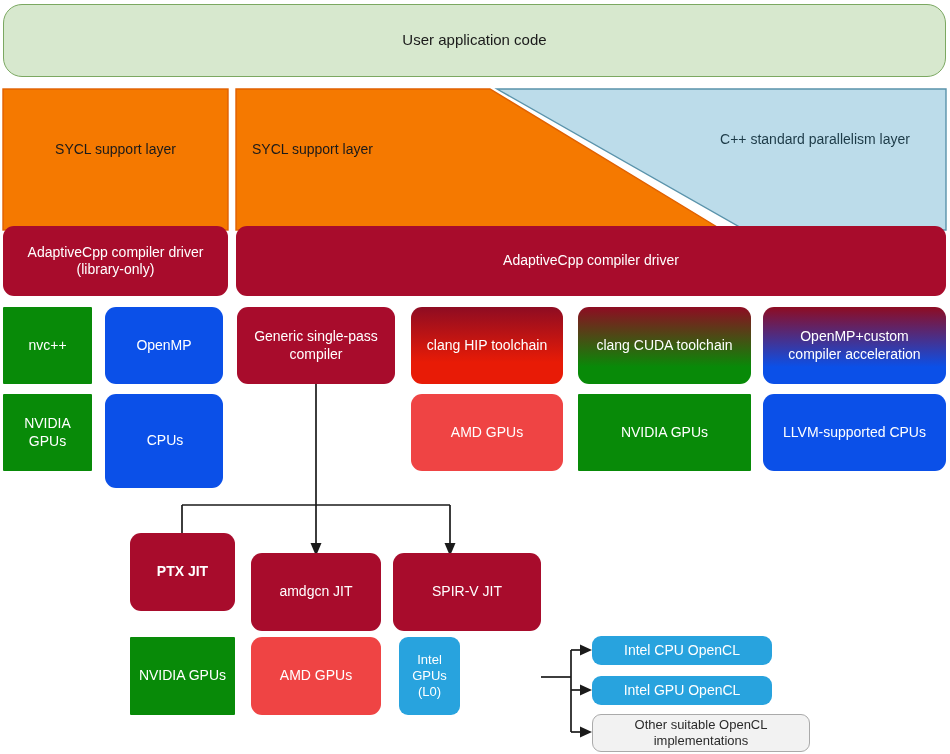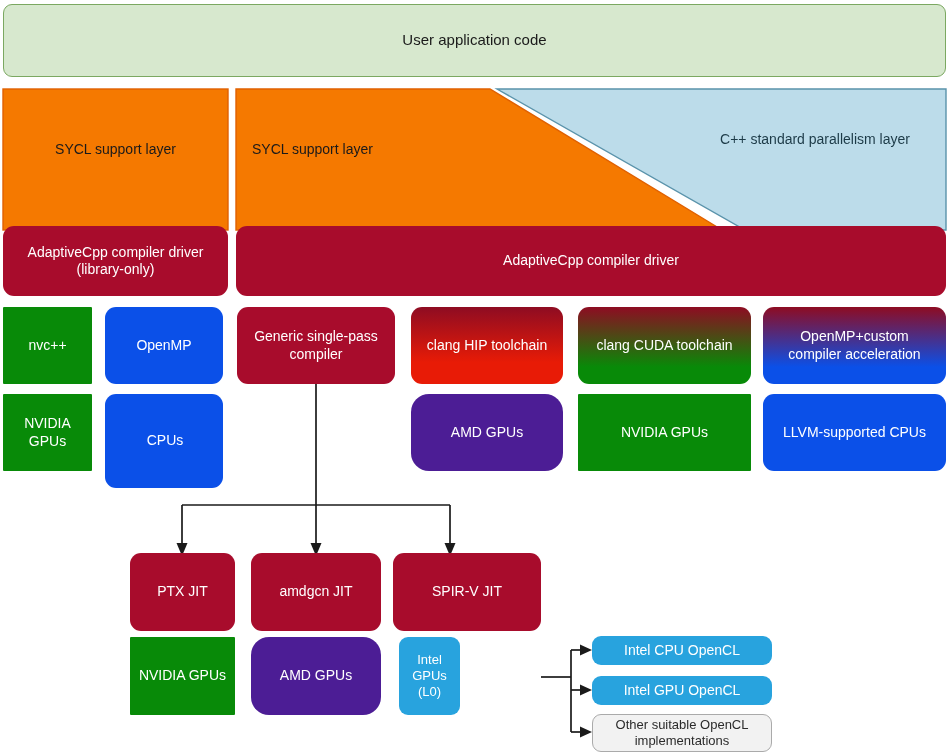--- a/index.html
+++ b/index.html
@@ -30,21 +30,21 @@
     padding: 2px 6px;
   }
   .box .lbl {
     display: block;
     white-space: pre-line;
   }
   
   .user-app {
     background: #d7e8ce;
     border: 1px solid #7ba861;
-    border-radius: 9px;
+    border-radius: 19px;
     color: #1a1a1a;
     font-size: 15px;
   }
   .cpp-par {
     color: #1c3a47;
     font-size: 14px;
   }
   .acpp {
     background: #a80c2c;
     border-radius: 11px;
@@ -53,22 +53,22 @@
   }
   .green {
     background: #088a08;
     border-radius: 1px;
   }
   .blue {
     background: #0b50e8;
     border-radius: 11px;
   }
   .red {
-    background: #4c1d95;
-    border-radius: 18px;
+    background: #ef4444;
+    border-radius: 11px;
     align-items: center;
   }
   .ltblue {
     background: #28a3de;
     border-radius: 9px;
   }
   .grey {
     background: #f2f2f2;
     border: 1px solid #aaaaaa;
     border-radius: 9px;
@@ -189,21 +189,21 @@
   <div class="box red" style="left:411px; top:394px; width:152px; height:77px;">
     <span class="lbl">AMD GPUs</span>
   </div>
   <div class="box green" style="left:578px; top:394px; width:173px; height:77px;">
     <span class="lbl">NVIDIA GPUs</span>
   </div>
   <div class="box blue" style="left:763px; top:394px; width:183px; height:77px;">
     <span class="lbl">LLVM-supported CPUs</span>
   </div>
 
-  <div class="box acpp" style="left:130px; top:553px; width:105px; height:78px;">
+  <div class="box acpp" style="left:130px; top:533px; width:105px; height:78px;font-weight:bold;">
     <span class="lbl">PTX JIT</span>
   </div>
   <div class="box acpp" style="left:251px; top:553px; width:130px; height:78px;">
     <span class="lbl">amdgcn JIT</span>
   </div>
   <div class="box acpp" style="left:393px; top:553px; width:148px; height:78px;">
     <span class="lbl">SPIR-V JIT</span>
   </div>
 
   <div class="box green" style="left:130px; top:637px; width:105px; height:78px;">
@@ -217,18 +217,18 @@
 GPUs
 (L0)</span>
   </div>
 
   <div class="box ltblue" style="left:592px; top:636px; width:180px; height:29px; font-size:14px;">
     <span class="lbl">Intel CPU OpenCL</span>
   </div>
   <div class="box ltblue" style="left:592px; top:676px; width:180px; height:29px; font-size:14px;">
     <span class="lbl">Intel GPU OpenCL</span>
   </div>
-  <div class="box grey" style="left:592px; top:714px; width:180px; height:38px; font-size:13px;">
+  <div class="box grey" style="left:592px; top:714px; width:218px; height:38px; font-size:13px;">
     <span class="lbl">Other suitable OpenCL
 implementations</span>
   </div>
 
 </div>
 
 </body></html>

